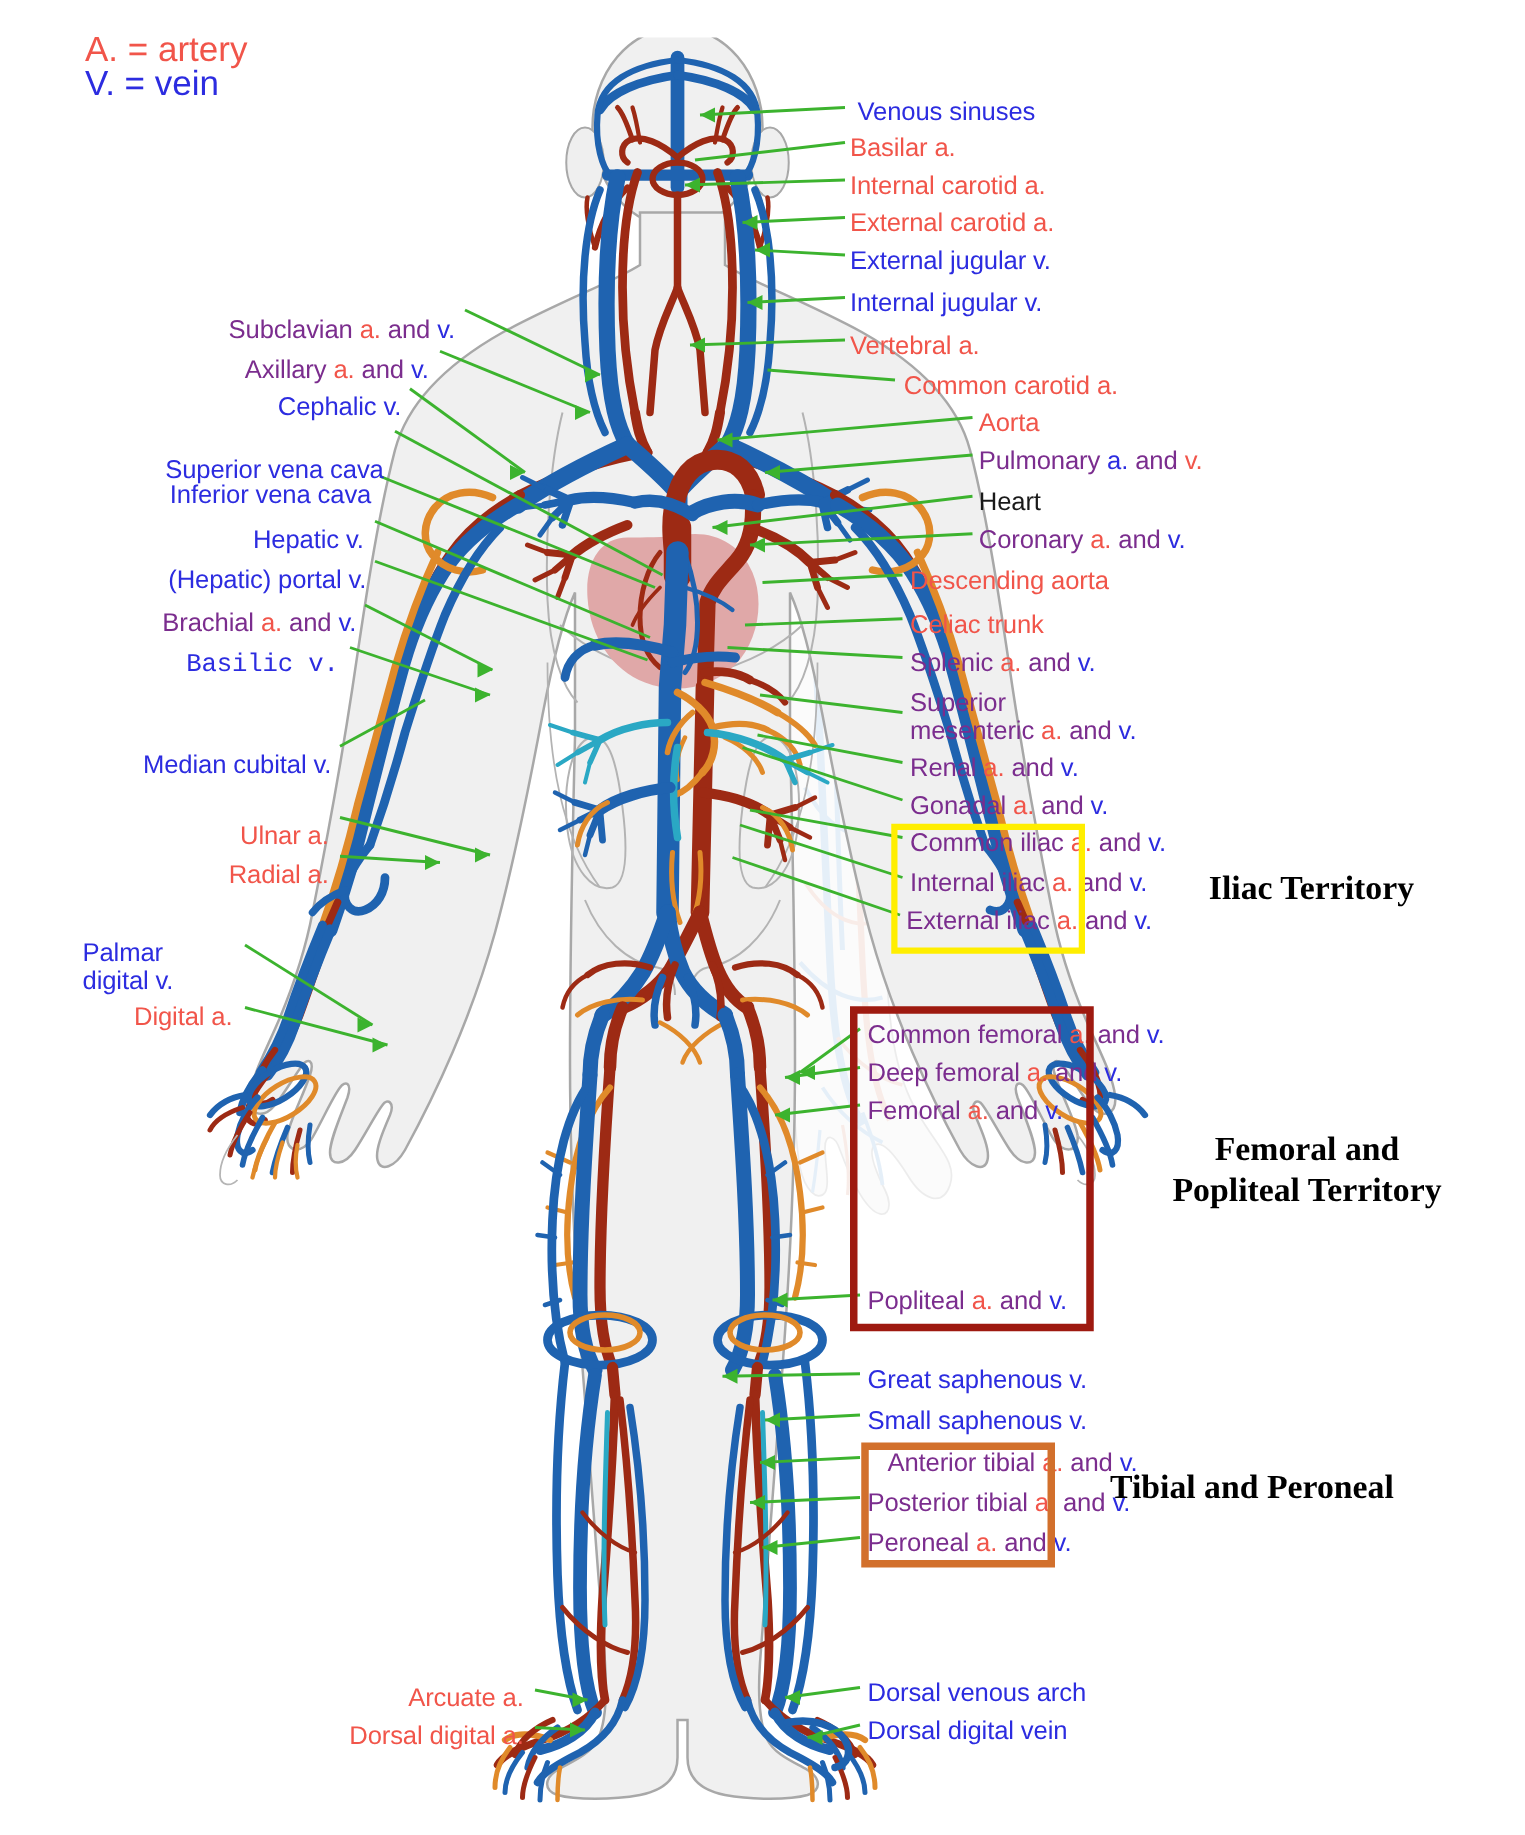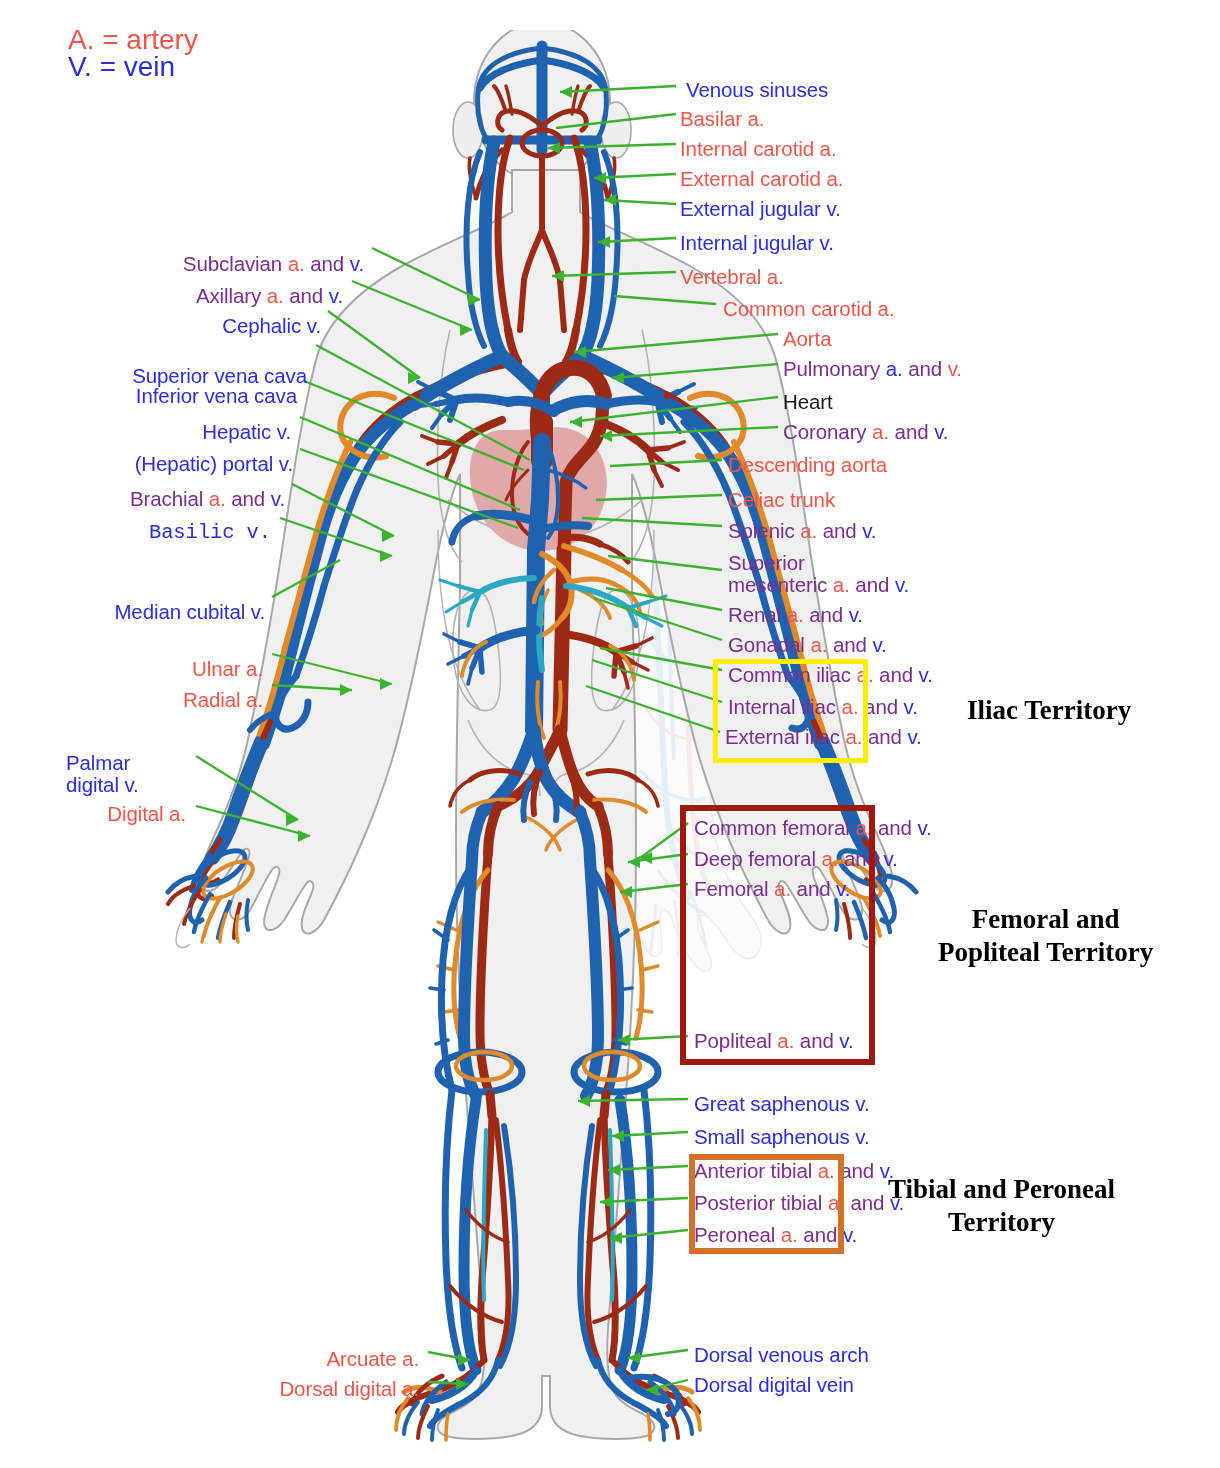--- a/index.html
+++ b/index.html
@@ -602,21 +602,21 @@
       <div class="lbl right" style="left: 728px; top: 633px;"><span style="color:#7b2d8e">Gonadal </span><span style="color:#f1554a">a.</span><span style="color:#7b2d8e"> and </span><span style="color:#2c2ce0">v.</span><span style="color:#7b2d8e"></span></div>
       <div class="lbl right" style="left: 728px; top: 663px;"><span style="color:#7b2d8e">Common iliac </span><span style="color:#f1554a">a.</span><span style="color:#7b2d8e"> and </span><span style="color:#2c2ce0">v.</span><span style="color:#7b2d8e"></span></div>
       <div class="lbl right" style="left: 728px; top: 695px;"><span style="color:#7b2d8e">Internal iliac </span><span style="color:#f1554a">a.</span><span style="color:#7b2d8e"> and </span><span style="color:#2c2ce0">v.</span><span style="color:#7b2d8e"></span></div>
       <div class="lbl right" style="left: 725px; top: 725px; text-align: center;"><span style="color:#7b2d8e">External iliac </span><span style="color:#f1554a">a.</span><span style="color:#7b2d8e"> and </span><span style="color:#2c2ce0">v.</span><span style="color:#7b2d8e"></span></div>
       <div class="lbl right" style="left: 694px; top: 816px;"><span style="color:#7b2d8e">Common femoral </span><span style="color:#f1554a">a.</span><span style="color:#7b2d8e"> and </span><span style="color:#2c2ce0">v.</span><span style="color:#7b2d8e"></span></div>
       <div class="lbl right" style="left: 694px; top: 847px;"><span style="color:#7b2d8e">Deep femoral </span><span style="color:#f1554a">a.</span><span style="color:#7b2d8e"> and </span><span style="color:#2c2ce0">v.</span><span style="color:#7b2d8e"></span></div>
       <div class="lbl right" style="left: 694px; top: 877px;"><span style="color:#7b2d8e">Femoral </span><span style="color:#f1554a">a.</span><span style="color:#7b2d8e"> and </span><span style="color:#2c2ce0">v.</span><span style="color:#7b2d8e"></span></div>
       <div class="lbl right" style="left: 694px; top: 1029px;"><span style="color:#7b2d8e">Popliteal </span><span style="color:#f1554a">a.</span><span style="color:#7b2d8e"> and </span><span style="color:#2c2ce0">v.</span><span style="color:#7b2d8e"></span></div>
       <div class="lbl right" style="left: 694px; top: 1092px;"><span style="color:#2c2ce0">Great saphenous v.</span></div>
       <div class="lbl right" style="left: 694px; top: 1125px;"><span style="color:#2c2ce0">Small saphenous v.</span></div>
-      <div class="lbl right" style="left: 694px; top: 1159px;"><span style="color:#7b2d8e">Anterior tibial </span><span style="color:#f1554a">a.</span><span style="color:#7b2d8e"> and </span><span style="color:#2c2ce0">v.</span><span style="color:#7b2d8e"></span></div>
+      <div class="lbl right" style="left: 710px; top: 1159px;"><span style="color:#7b2d8e">Anterior tibial </span><span style="color:#f1554a">a.</span><span style="color:#7b2d8e"> and </span><span style="color:#2c2ce0">v.</span><span style="color:#7b2d8e"></span></div>
       <div class="lbl right" style="left: 694px; top: 1191px;"><span style="color:#7b2d8e">Posterior tibial </span><span style="color:#f1554a">a.</span><span style="color:#7b2d8e"> and </span><span style="color:#2c2ce0">v.</span><span style="color:#7b2d8e"></span></div>
       <div class="lbl right" style="left: 694px; top: 1223px;"><span style="color:#7b2d8e">Peroneal </span><span style="color:#f1554a">a.</span><span style="color:#7b2d8e"> and </span><span style="color:#2c2ce0">v.</span><span style="color:#7b2d8e"></span></div>
       <div class="lbl right" style="left: 694px; top: 1343px;"><span style="color:#2c2ce0">Dorsal venous arch</span></div>
       <div class="lbl right" style="left: 694px; top: 1373px;"><span style="color:#2c2ce0">Dorsal digital vein</span></div>
       <div class="lbl right two" style="left: 728px; top: 552px; width: 250px;">
         <div><span style="color:#7b2d8e">Superior</span></div>
         <div><span style="color:#7b2d8e">mesenteric </span><span style="color:#f1554a">a.</span><span style="color:#7b2d8e"> and </span><span style="color:#2c2ce0">v.</span><span style="color:#7b2d8e"></span></div>
       </div>
     </div>
   <div id="labels-left">
@@ -647,17 +647,16 @@
         <div>Iliac Territory</div>
       </div>
       <div class="terr-box" id="box-femoral" style="left: 680px; top: 805px; width: 195px; height: 260px; border-color: rgb(158, 26, 16);"></div>
       <div class="terr-title multi" style="left: 938px; top: 903px;">
         <div>Femoral and</div>
         <div>Popliteal Territory</div>
       </div>
       <div class="terr-box" id="box-tibial" style="left: 689px; top: 1154px; width: 155px; height: 100px; border-color: rgb(210, 112, 44);"></div>
       <div class="terr-title multi" style="left: 888px; top: 1173px;">
         <div>Tibial and Peroneal</div>
-        <div>Territory</div>
       </div>
     </div>
 
 </div>
 
 </body></html>

